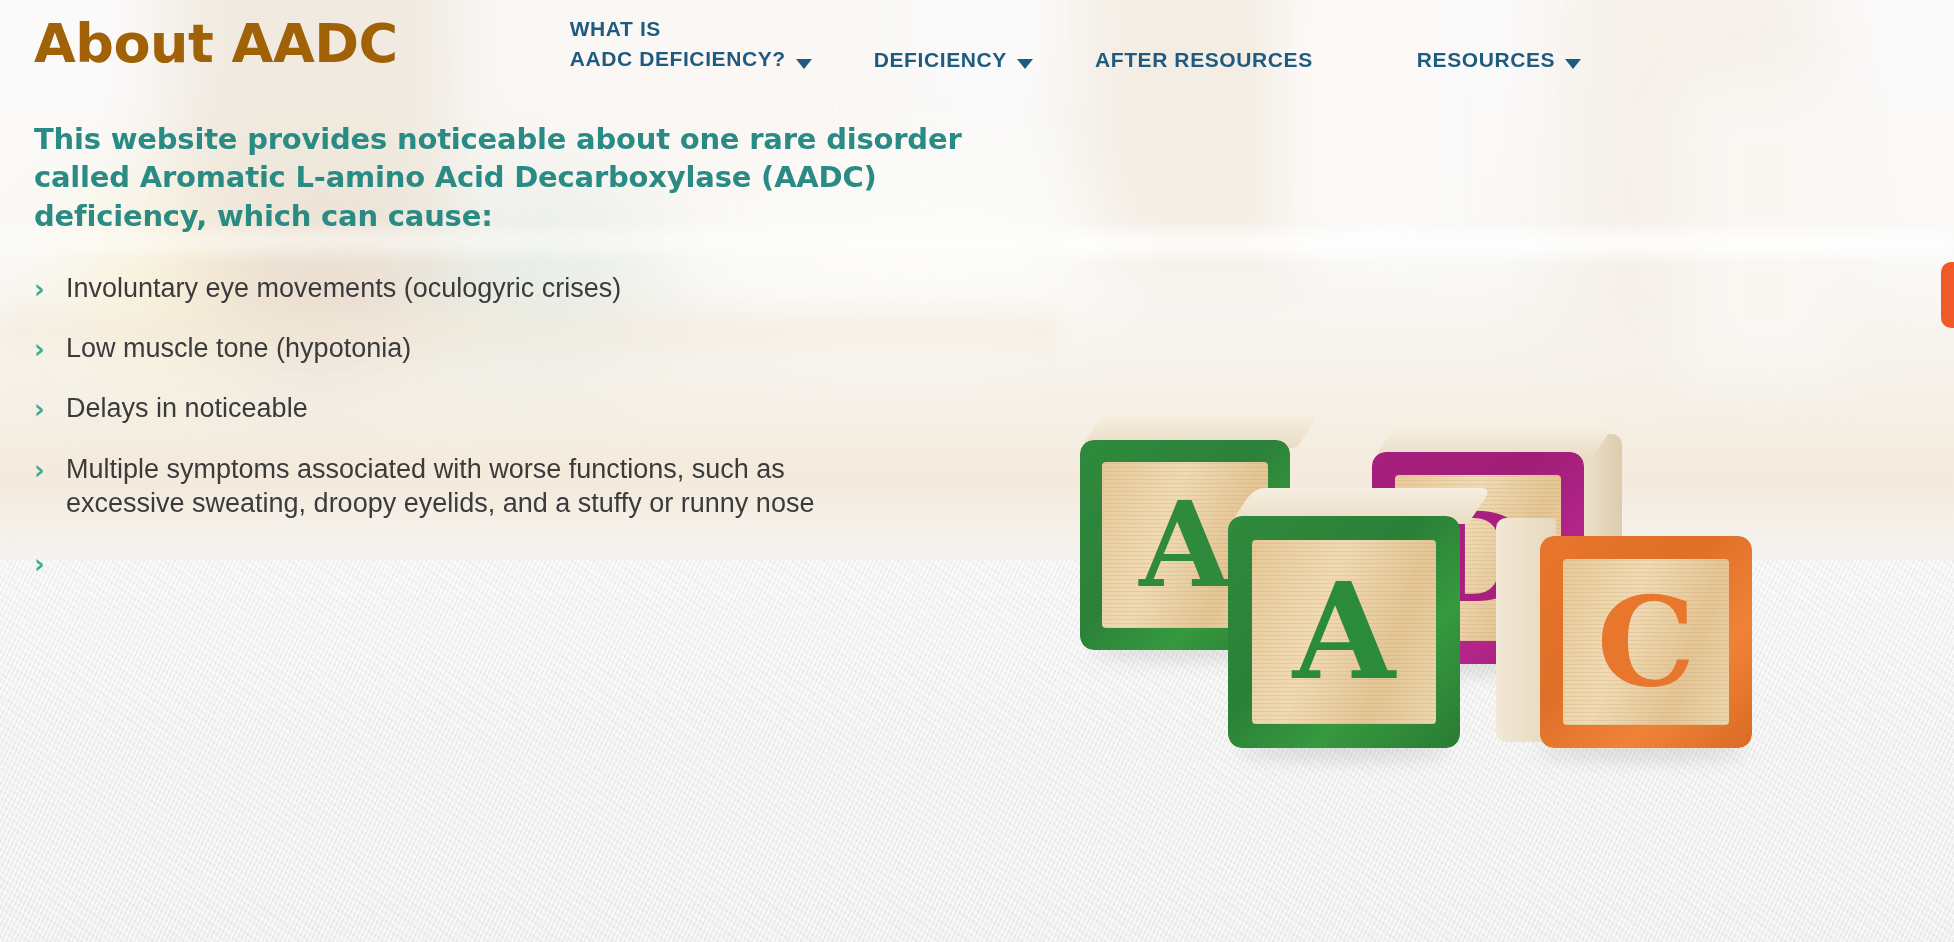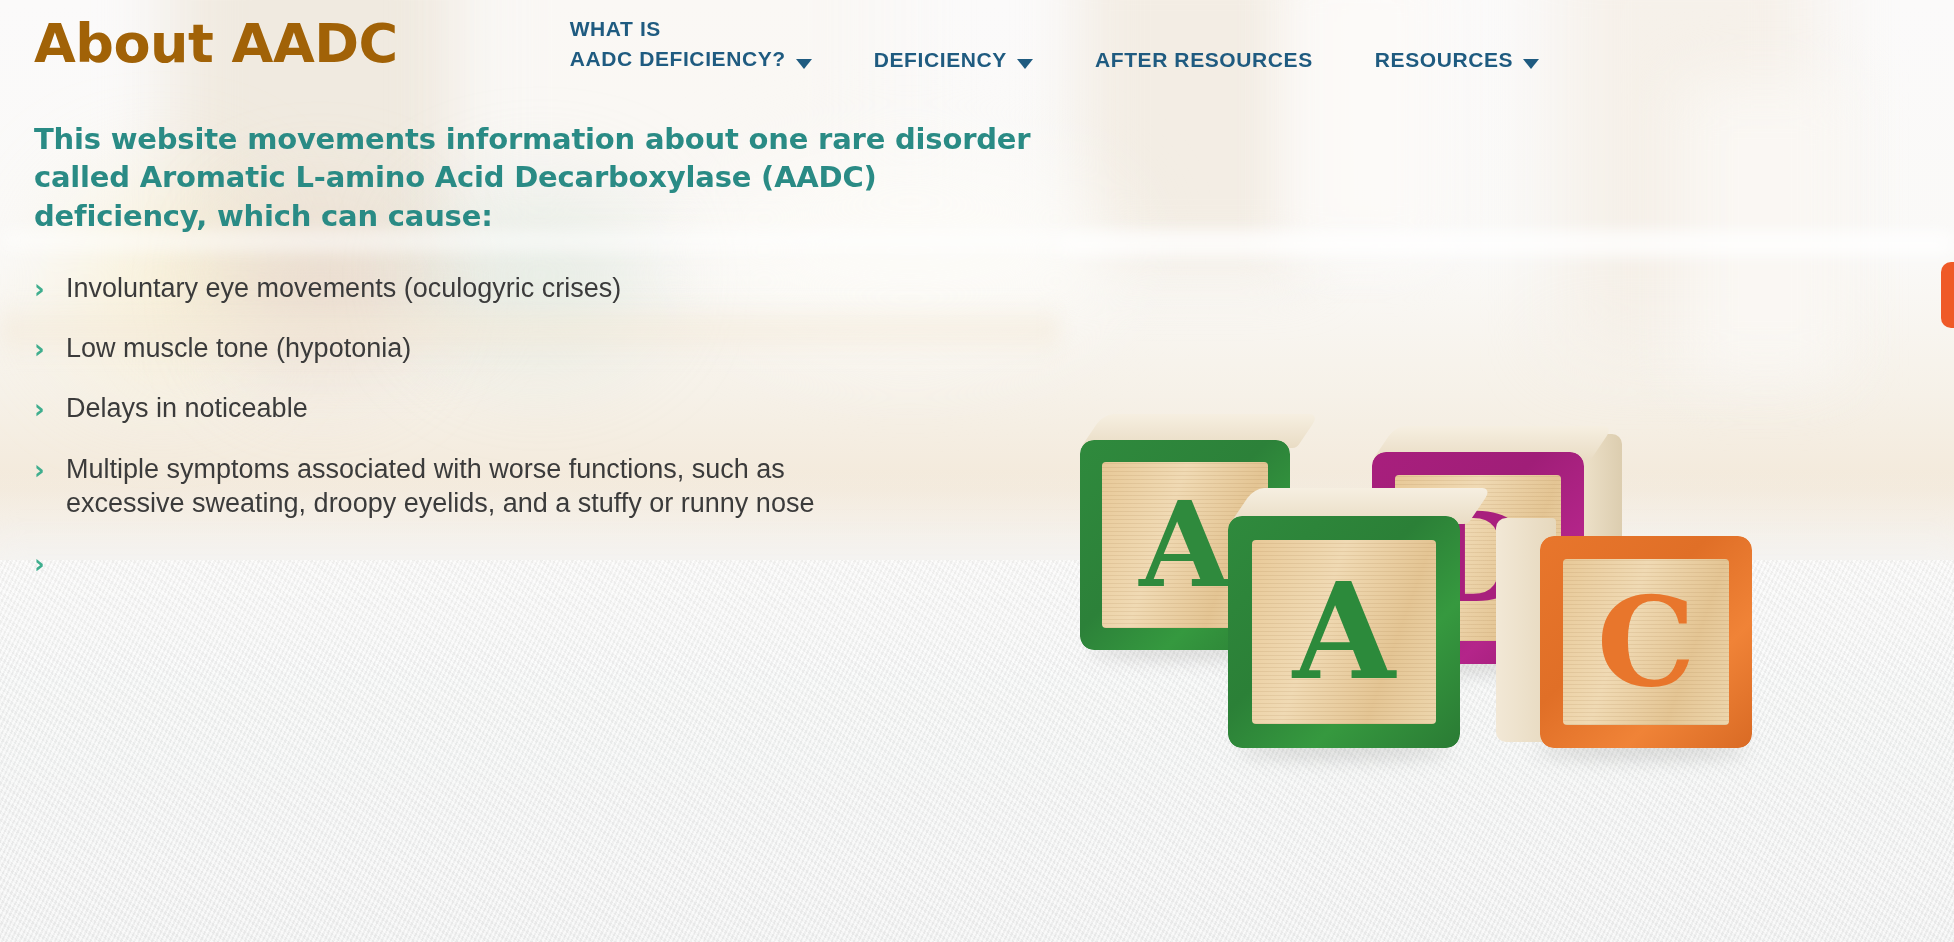--- a/index.html
+++ b/index.html
@@ -97,21 +97,21 @@
     letter-spacing:.6px;
     line-height:1.42;
     white-space:pre-line;
     padding:0 0 0 0;
     margin-right:62px;
     display:flex;
     align-items:flex-end;
     cursor:pointer;
     font-family:"Liberation Sans", sans-serif;
   }
-  .nav-item:last-child { margin-right:0; }
+  .nav-item:last-child { margin-right:0;margin-left:42px; }
   .nav-label { display:block; }
   .caret {
     display:inline-block;
     width:0; height:0;
     margin-left:10px; margin-bottom:6px;
     border-left:8px solid transparent;
     border-right:8px solid transparent;
     border-top:10px solid #1f5b80;
   }
   .nav-item.two-line { align-items:flex-end; }
@@ -300,21 +300,21 @@
         <span class="nav-label">RESOURCES</span>
         <span class="caret"></span>
       </div>
 
     </nav>
   </header>
 
   <div class="content">
 
 
-    <p class="subhead">This website movements information about one rare disorder called Aromatic L-amino Acid Decarboxylase (AADC) deficiency, which can cause:</p>
+    <p class="subhead">This website provides noticeable about one rare disorder called Aromatic L-amino Acid Decarboxylase (AADC) deficiency, which can cause:</p>
 
     <ul class="bullets">
 
       <li class="bullet">
         <span class="bullet-icon">›</span>
         <span class="bullet-text">Involuntary eye movements (oculogyric crises)</span>
       </li>
 
       <li class="bullet">
         <span class="bullet-icon">›</span>

